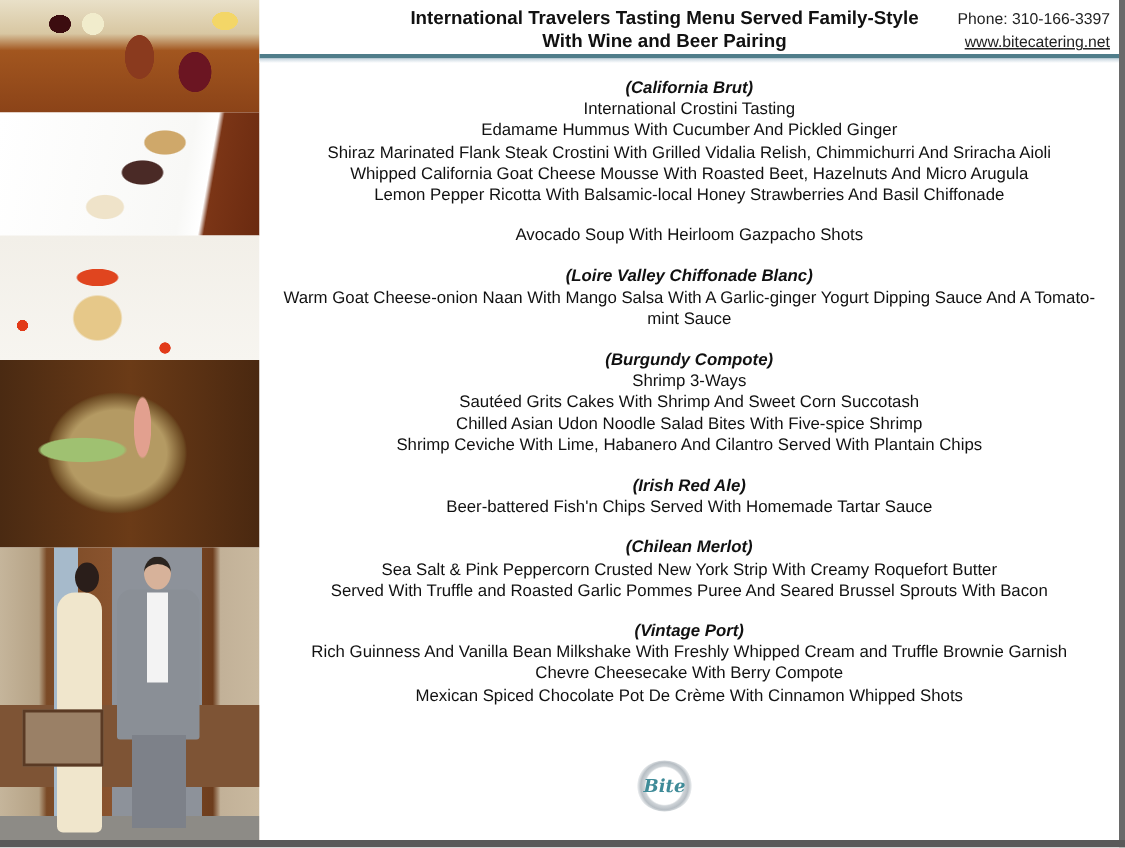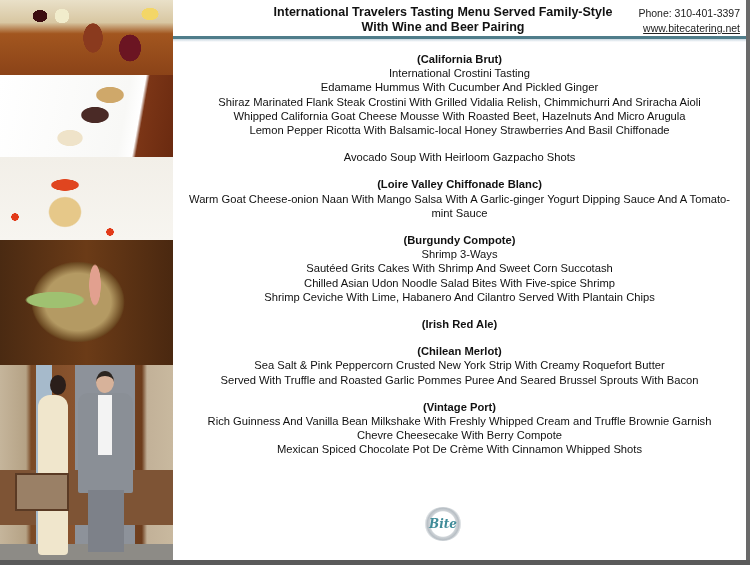--- a/index.html
+++ b/index.html
@@ -63,21 +63,21 @@
     .header { position: absolute; left: 173px; top: 0; width: 573px; height: 36px; }
     .title { position: absolute; left: 70px; top: 5px; width: 400px; text-align: center; font-weight: bold; font-size: 12.5px; line-height: 15px; color: #111; }
     .contact { position: absolute; right: 6px; top: 6px; text-align: right; font-size: 10.5px; line-height: 15px; color: #222; }
     .contact .url { text-decoration: underline; color: #222; }
     .rule { position: absolute; left: 173px; top: 36px; width: 573px; height: 3px; background: #4f7d8a; }
     .rule-shadow { position: absolute; left: 173px; top: 39px; width: 573px; height: 3px; background: linear-gradient(180deg, #c8d6e0, #ffffff); }
 
     
     .menu { position: absolute; left: 173px; top: 52px; width: 573px; text-align: center; font-size: 11.2px; line-height: 14.2px; color: #111; }
     .course { margin-bottom: 13px; }
-    .course .wine { font-weight: bold; }
+    .course .wine { font-weight: bold; font-style: italic; }
     .course .item { padding: 0 6px; }
     .standalone { margin-bottom: 13px; }
 
     .logo { position: absolute; left: 424px; top: 507px; width: 38px; height: 34px; border-radius: 50%;
       background: radial-gradient(circle, #ffffff 48%, #cfd4d8 52%, #b7bec4 62%, #e7eaec 70%, transparent 72%);
       display: flex; align-items: center; justify-content: center; }
     .logo span { font-family: "DejaVu Serif", serif; font-style: italic; font-size: 12px; color: #3f8b98; font-weight: bold; }
   </style>
 </head>
 <body>
@@ -98,21 +98,21 @@
     <div class="case"></div>
   </div>
 </div>
 
 <div class="header">
   <div class="title">
     <div>International Travelers Tasting Menu Served Family-Style</div>
     <div>With Wine and Beer Pairing</div>
   </div>
   <div class="contact">
-    <div>Phone: 310-401-3397</div>
+    <div>Phone: 310-166-3397</div>
     <a class="url">www.bitecatering.net</a>
   </div>
 </div>
 <div class="rule"></div>
 <div class="rule-shadow"></div>
 
 <div class="menu">
   <div class="course">
     <div class="wine">(California Brut)</div>
     <div class="item">International Crostini Tasting</div>
@@ -133,20 +133,21 @@
     <div class="wine">(Burgundy Compote)</div>
     <div class="item">Shrimp 3-Ways</div>
     <div class="item">Sautéed Grits Cakes With Shrimp And Sweet Corn Succotash</div>
     <div class="item">Chilled Asian Udon Noodle Salad Bites With Five-spice Shrimp</div>
     <div class="item">Shrimp Ceviche With Lime, Habanero And Cilantro Served With Plantain Chips</div>
   </div>
 
 
   <div class="course">
     <div class="wine">(Irish Red Ale)</div>
+    <div class="item">Beer-battered Fish'n Chips Served With Homemade Tartar Sauce</div>
   </div>
 
   <div class="course">
     <div class="wine">(Chilean Merlot)</div>
     <div class="item">Sea Salt &amp; Pink Peppercorn Crusted New York  Strip With Creamy Roquefort Butter</div>
     <div class="item">Served With Truffle and Roasted Garlic Pommes Puree And Seared Brussel Sprouts With Bacon</div>
   </div>
 
   <div class="course">
     <div class="wine">(Vintage Port)</div>

